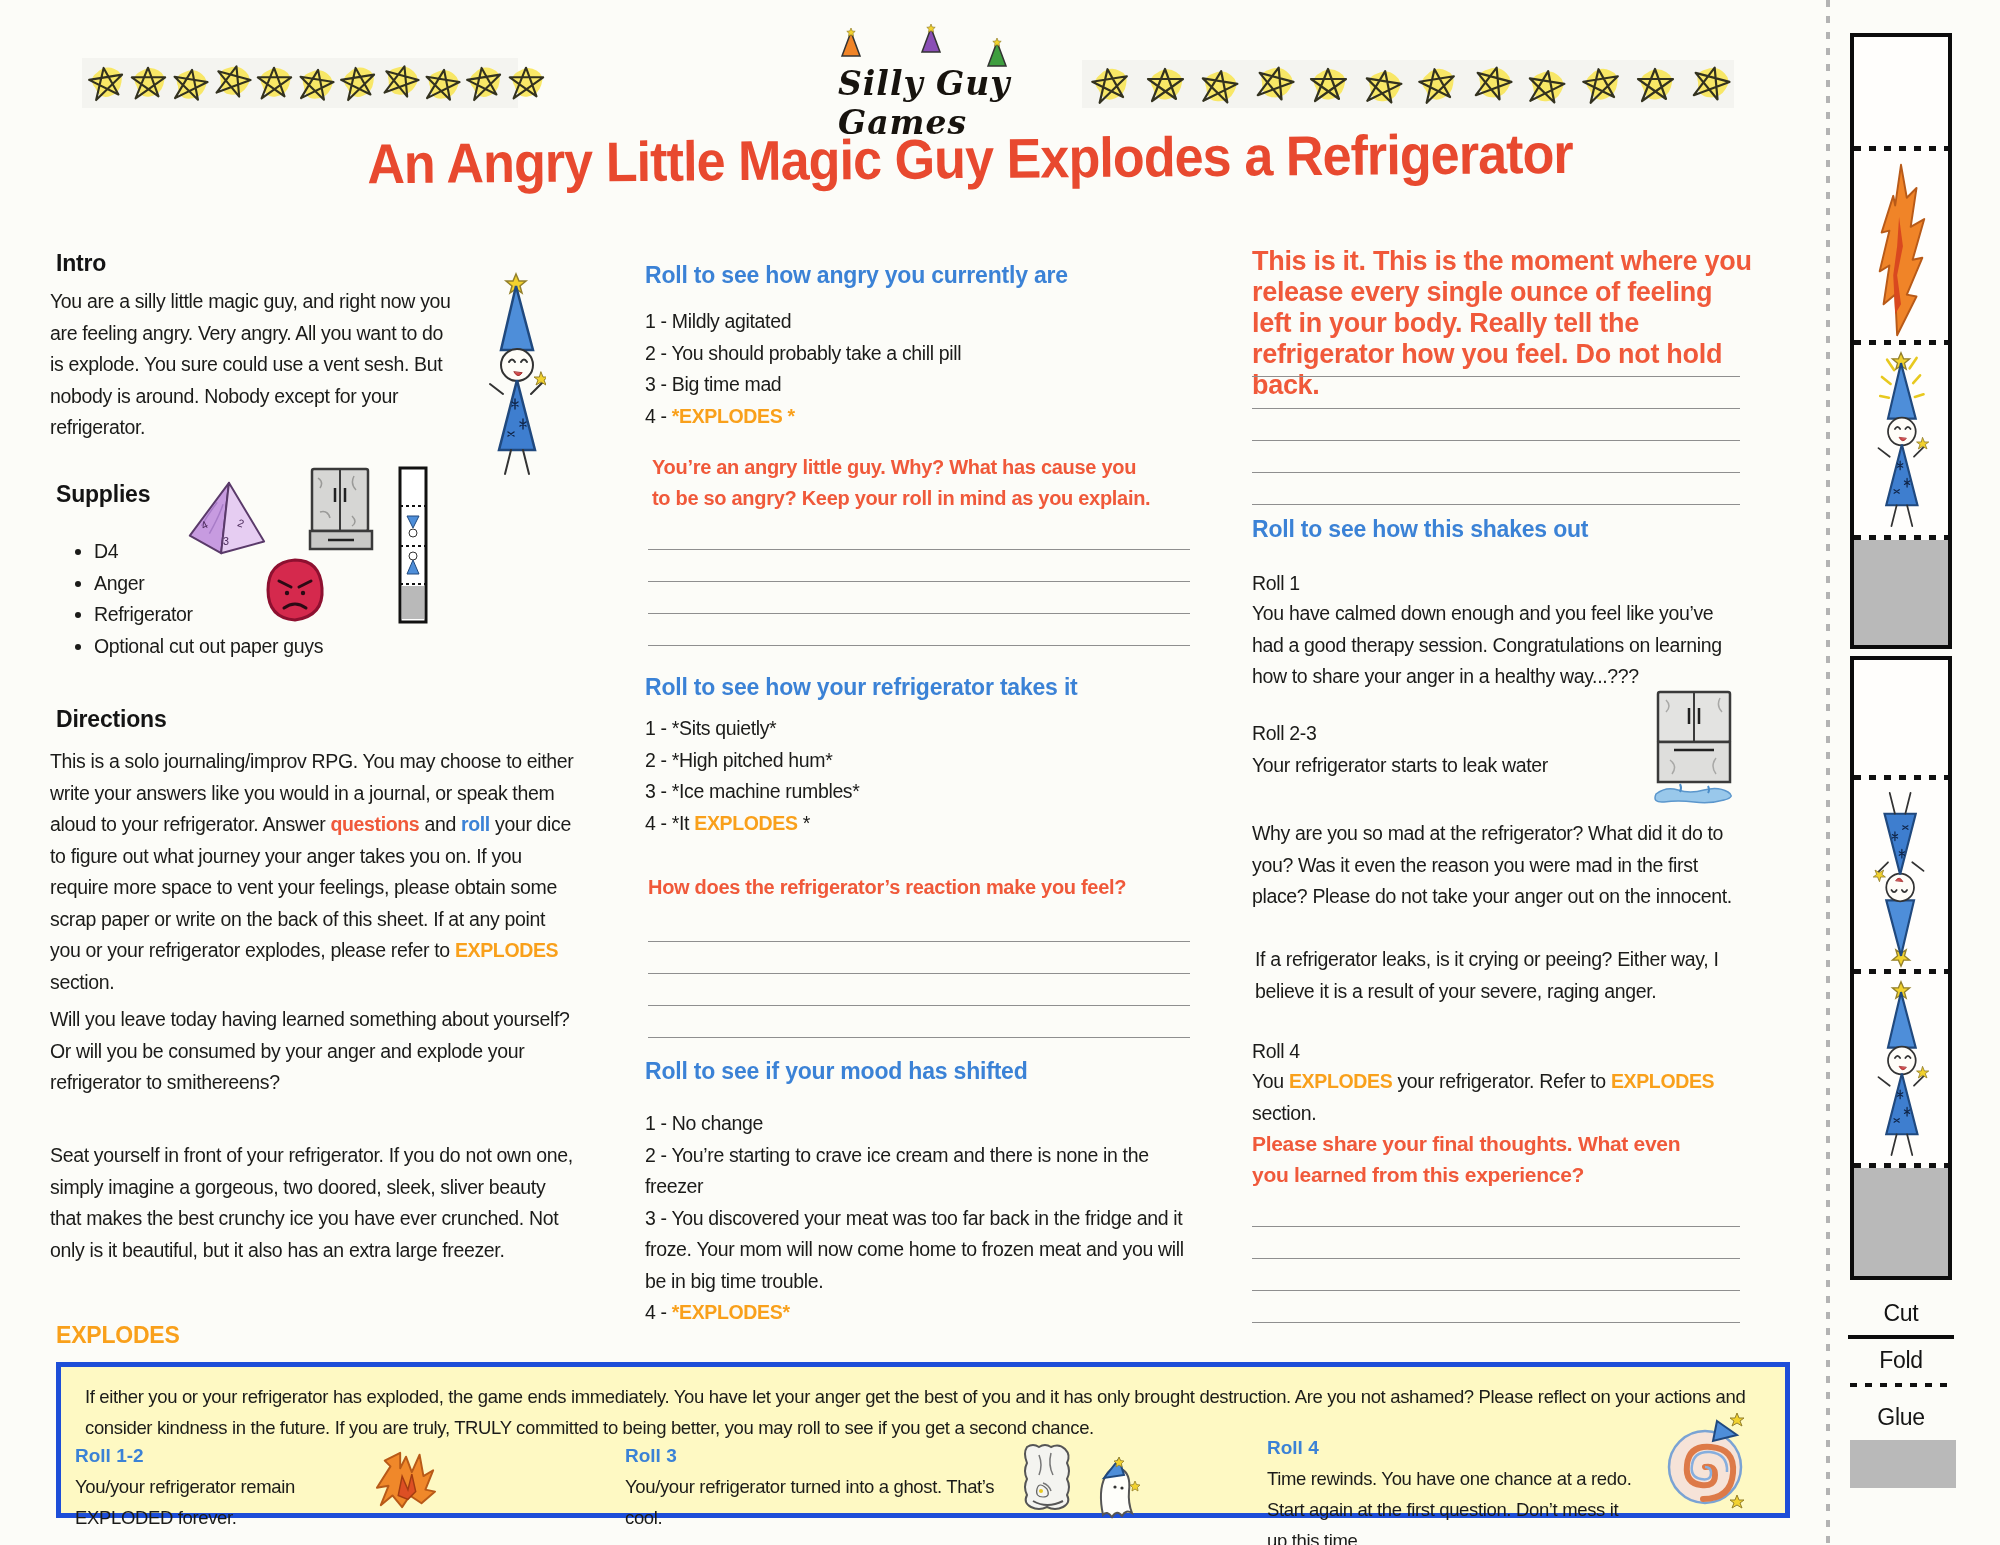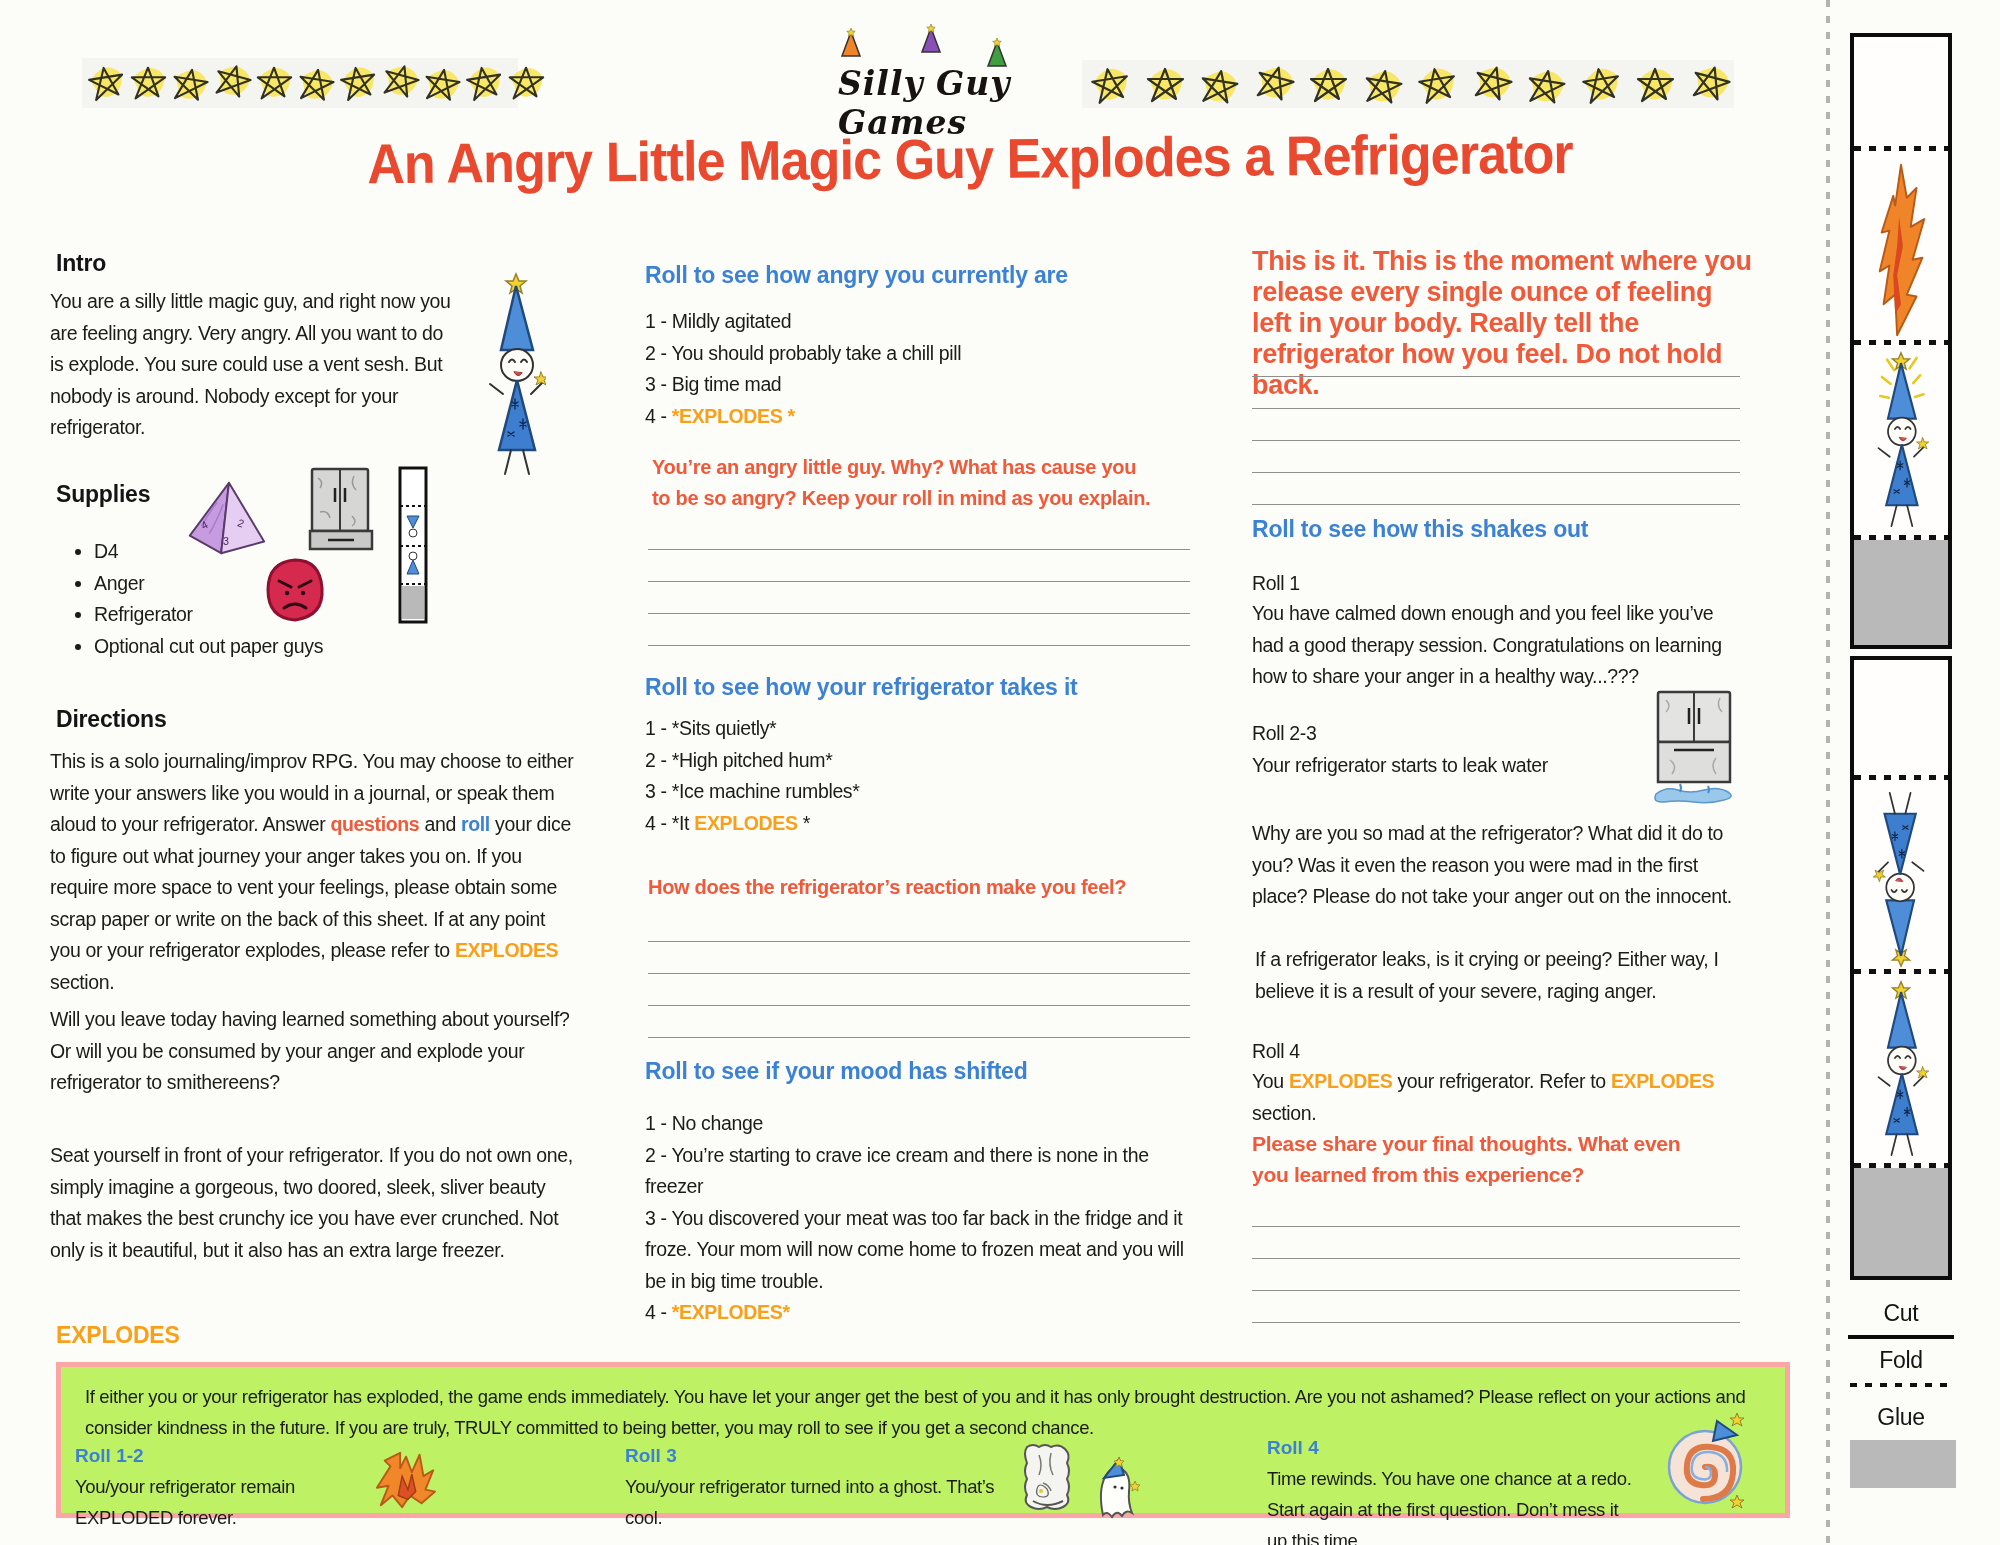--- a/index.html
+++ b/index.html
@@ -29,21 +29,21 @@
   .stars svg:nth-child(4n){transform:rotate(15deg) translateY(-2px)}
   .band-bg{background:#f4f4f0}
   #page-title{font-weight:700;font-size:56px;color:var(--title-red);letter-spacing:-1px;
     text-align:center;transform:rotate(-0.5deg) scaleX(0.93);transform-origin:center;white-space:nowrap}
   #logo-text{font-family:"DejaVu Serif",serif;font-style:italic;font-weight:700;font-size:33px;color:#17130e;letter-spacing:1px}
   .dotted-h{height:5px;background:repeating-linear-gradient(90deg,#101010 0 7px,transparent 7px 15px)}
   .dotted-v{width:4px;background:repeating-linear-gradient(180deg,#b3b3b3 0 7px,transparent 7px 16px)}
   .strip{border:4px solid #0c0c0c;background:#fffefc}
   .glue-gray{background:#b9b9b9}
   .legend-label{font-size:23px;letter-spacing:-0.3px;color:#141414;text-align:center}
-  .explodes-box{border:5px solid #fca5a5;background:#bef264}
+  .explodes-box{border:5px solid #1d4ed8;background:#fef9c3}
   .roll-label{font-weight:700;font-size:19px;color:var(--blue)}
 </style>
 </head>
 <body>
 
 <svg width="0" height="0" style="position:absolute">
   <defs>
     <g id="sym-star">
       <path d="M10 25 Q4 15 14 10 Q24 3 33 9 Q42 14 38 24 Q35 34 25 36 Q13 39 10 25 Z" fill="#f8e44d" opacity="0.85"></path>
       <polyline points="9,38 22,6 33,36 5,16 40,16 9,38" fill="none" stroke="#33321f" stroke-width="2.2" stroke-linejoin="round" stroke-linecap="round"></polyline>

